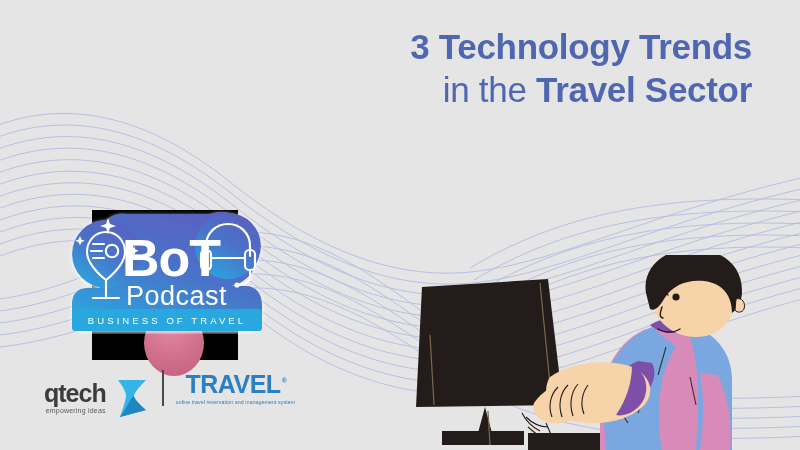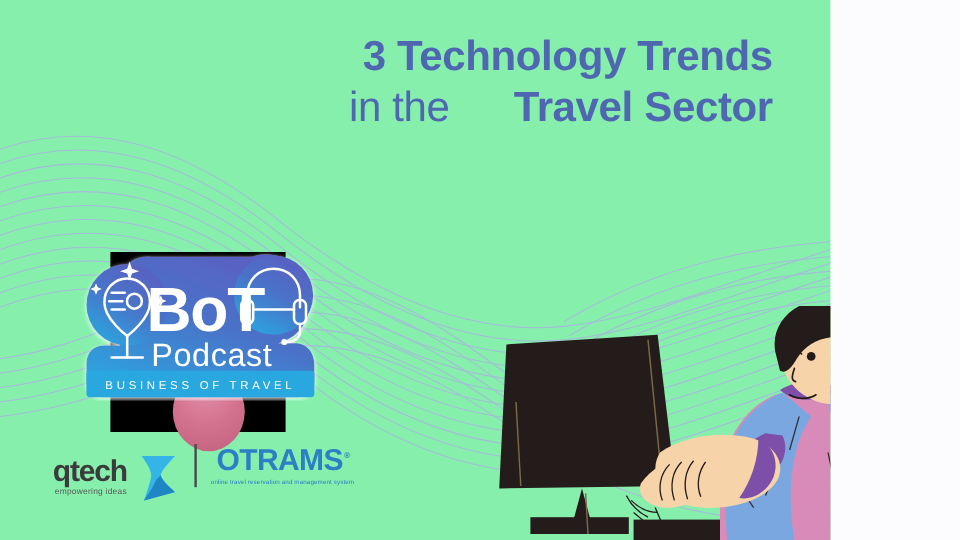--- a/index.html
+++ b/index.html
@@ -2,37 +2,37 @@
 <html><head>
 <meta charset="utf-8">
 <style>
   html,body{margin:0;padding:0;}
   body{
     width:800px;height:450px;overflow:hidden;
     background:#fcfcfe;
     font-family:"Liberation Sans", sans-serif;
     position:relative;
   }
-  .stage{position:absolute;inset:0;width:692px;height:450px;overflow:hidden;background:#86efac;}
+  .stage{position:absolute;inset:0;width:800px;height:450px;overflow:hidden;background:#e5e5e5;}
 
   
   .waves{position:absolute;left:0;top:0;width:800px;height:450px;}
 
   
   .headline{
     position:absolute;right:48px;top:26px;
     text-align:right;
     color:#4f67b0;
     line-height:1.22;
     letter-spacing:-0.3px;
   }
   .hl-line{display:block;font-size:35px;white-space:nowrap;}
   .hl-bold{font-weight:bold;}
   .hl-reg{font-weight:normal;}
-  .hl-reg .hl-strong{font-weight:bold;margin-left:44px;}
+  .hl-reg .hl-strong{font-weight:bold;}
 
   
   .photo-card{
     position:absolute;left:92px;top:210px;width:146px;height:150px;
     background:#000;
   }
   .pink-orb{
     position:absolute;left:52px;top:100px;width:60px;height:66px;border-radius:50%;
     background:radial-gradient(circle at 45% 25%, #e08ba8 0%, #d4738f 45%, #c0607f 100%);
   }
@@ -168,21 +168,21 @@
       <svg class="qtech-mark" width="40" height="44" viewBox="0 0 40 44">
         <path d="M6,4 L34,4 C34,4 22,16 22,20 C22,24 34,34 34,34 L8,41
                  C8,41 14,25 14,20 C14,14 6,4 6,4 Z" fill="#35b4e8"></path>
         <path d="M22,20 C22,24 34,34 34,34 L8,41 C8,41 16,30 18,24 Z" fill="#1f86c4"></path>
       </svg>
     </div>
 
     <div class="divider"></div>
 
     <div class="otrams-block">
-      <div class="otrams-word"><span>OTRAMS</span><span class="otrams-reg">®</span></div>
+      <div class="otrams-word"><span>TRAVEL</span><span class="otrams-reg">®</span></div>
       <div class="otrams-tag">online travel reservation and management system</div>
     </div>
   </div>
 
   <svg class="illus" viewBox="0 0 400 195">
 
     <g>
       <path d="M22,32 L148,24 L163,150 L16,152 Z" fill="#241c1a"></path>
       <path d="M85,152 L92,178 L78,178 Z" fill="#241c1a"></path>
       <rect x="42" y="176" width="82" height="14" fill="#241c1a"></rect>

